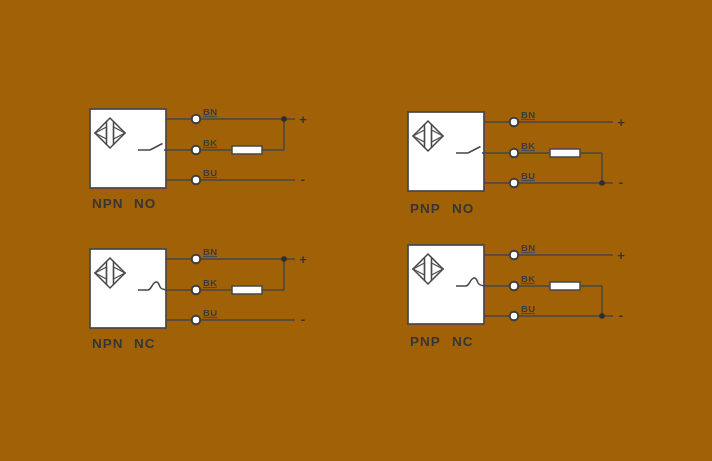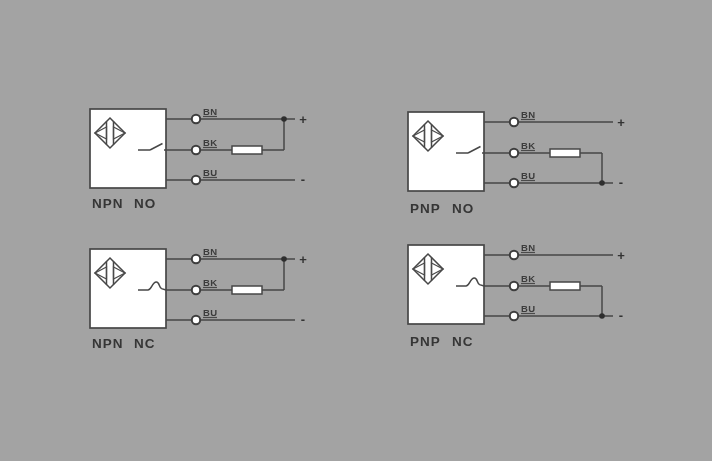--- a/index.html
+++ b/index.html
@@ -1,20 +1,20 @@
 <!DOCTYPE html>
 <html><head>
 <meta charset="utf-8">
 <style>
   html,body{margin:0;padding:0;}
   body{
     width:712px;height:461px;background:#ffffff;overflow:hidden;
     font-family:"Liberation Sans", sans-serif;
   }
-  #canvas{position:relative;width:712px;height:461px;background:#a3a3a3;}
+  #canvas{position:relative;width:712px;height:461px;background:#a16207;}
   svg.diagram{position:absolute;overflow:visible;}
   .ln{fill:none;stroke:#474747;stroke-width:1.5;}
   .thin{fill:none;stroke:#4a4a4a;stroke-width:1.2;}
   .box{fill:#ffffff;stroke:#474747;stroke-width:1.7;}
   .res{fill:#ffffff;stroke:#474747;stroke-width:1.5;}
   .term{fill:#ffffff;stroke:#3d3d3d;stroke-width:2;}
   .dot{fill:#2e2e2e;stroke:none;}
   .wlbl{font:700 9.5px "Liberation Sans",sans-serif;fill:#3c3c3c;letter-spacing:.3px;}
   .sign{font:700 13px "Liberation Sans",sans-serif;fill:#333333;text-anchor:middle;}
   .cap{font:700 13.5px "Liberation Sans",sans-serif;fill:#363636;letter-spacing:1px;}

